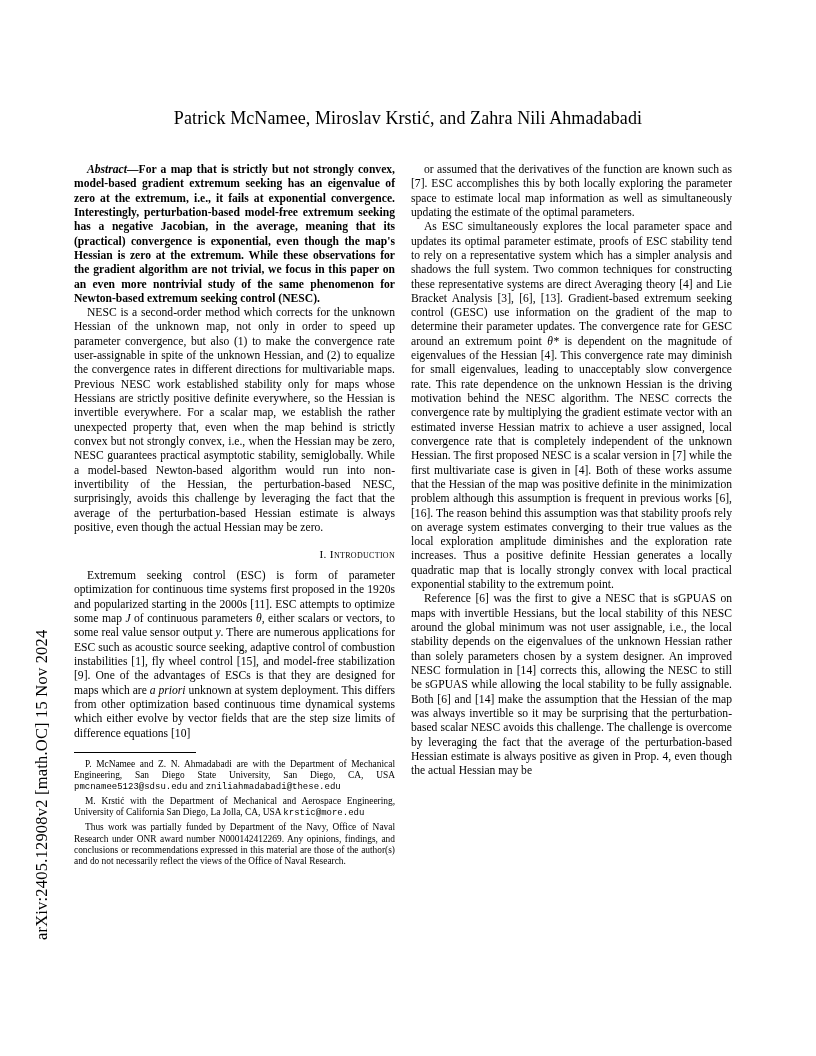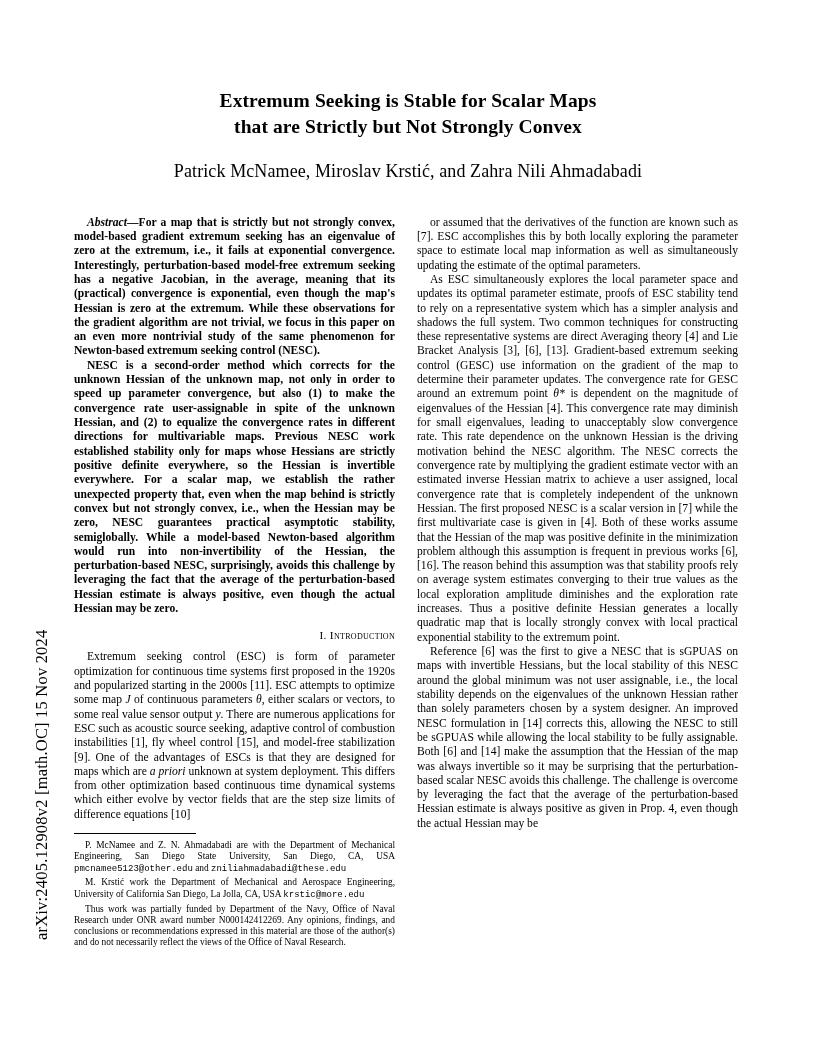--- a/index.html
+++ b/index.html
@@ -53,21 +53,21 @@
   .title .line2 { display: block; }
   .authors {
     text-align: center;
     font-size: 18px;
     margin-top: 20px;
     letter-spacing: 0.1px;
   }
   .columns {
     margin-top: 34px;
     display: flex;
-    gap: 22px;
+    gap: 16px;
     align-items: flex-start;
   }
   .col {
     width: 321px;
     font-size: 11.6px;
     line-height: 1.235;
     text-align: justify;
     text-justify: inter-word;
     hyphens: auto;
   }
@@ -81,21 +81,21 @@
     font-size: 11.6px;
     line-height: 1.235;
     margin: 0;
     text-indent: 13px;
   }
   .abstract .lead {
     font-style: italic;
     font-weight: bold;
   }
   .abstract-p2 {
-    font-weight: bold;
+    font-weight: normal;
     text-align: justify;
     font-size: 11.6px;
     line-height: 1.235;
     margin: 0;
     text-indent: 13px;
   }
   .section-head {
     text-align: right;
     font-size: 11.3px;
     margin: 13px 0 7px 0;
@@ -126,24 +126,20 @@
 </style>
 </head>
 <body>
 
 <div class="page">
 
   <div class="arxiv-stamp">arXiv:2405.12908v2  [math.OC]  15 Nov 2024</div>
 
   <div class="content">
 
-    <div class="title">
-      <span>Extremum Seeking is Stable for Scalar Maps</span>
-      <span class="line2">that are Strictly but Not Strongly Convex</span>
-    </div>
 
     <div class="authors">Patrick McNamee, Miroslav Krstić, and Zahra Nili Ahmadabadi</div>
 
     <div class="columns">
 
       <div class="col">
 
         <p class="abstract"><span class="lead">Abstract—</span><span>For a map that is strictly but not strongly convex, model-based gradient extremum seeking has an eigenvalue of zero at the extremum, i.e., it fails at exponential convergence. Interestingly, perturbation-based model-free extremum seeking has a negative Jacobian, in the average, meaning that its (practical) convergence is exponential, even though the map's Hessian is zero at the extremum. While these observations for the gradient algorithm are not trivial, we focus in this paper on an even more nontrivial study of the same phenomenon for Newton-based extremum seeking control (NESC).</span></p>
 
         <p class="abstract-p2">NESC is a second-order method which corrects for the unknown Hessian of the unknown map, not only in order to speed up parameter convergence, but also (1) to make the convergence rate user-assignable in spite of the unknown Hessian, and (2) to equalize the convergence rates in different directions for multivariable maps. Previous NESC work established stability only for maps whose Hessians are strictly positive definite everywhere, so the Hessian is invertible everywhere. For a scalar map, we establish the rather unexpected property that, even when the map behind is strictly convex but not strongly convex, i.e., when the Hessian may be zero, NESC guarantees practical asymptotic stability, semiglobally. While a model-based Newton-based algorithm would run into non-invertibility of the Hessian, the perturbation-based NESC, surprisingly, avoids this challenge by leveraging the fact that the average of the perturbation-based Hessian estimate is always positive, even though the actual Hessian may be zero.</p>
@@ -151,22 +147,22 @@
         <div class="section-head">
           <span>I.</span>
           <span>Introduction</span>
         </div>
 
         <p class="colA-body"><span>Extremum seeking control (ESC) is form of parameter optimization for continuous time systems first proposed in the 1920s and popularized starting in the 2000s [11]. ESC attempts to optimize some map </span><span class="it">J</span><span> of continuous parameters </span><span class="it">θ</span><span>, either scalars or vectors, to some real value sensor output </span><span class="it">y</span><span>. There are numerous applications for ESC such as acoustic source seeking, adaptive control of combustion instabilities [1], fly wheel control [15], and model-free stabilization [9]. One of the advantages of ESCs is that they are designed for maps which are </span><span class="it">a priori</span><span> unknown at system deployment. This differs from other optimization based continuous time dynamical systems which either evolve by vector fields that are the step size limits of difference equations [10]</span></p>
 
         <div class="footnote-rule"></div>
 
         <div class="footnotes">
-          <p><span>P. McNamee and Z. N. Ahmadabadi are with the Department of Mechanical Engineering, San Diego State University, San Diego, CA, USA </span><span class="mono">pmcnamee5123@other.edu</span><span> and </span><span class="mono">zniliahmadabadi@these.edu</span></p>
-          <p><span>M. Krstić work the Department of Mechanical and Aerospace Engineering, University of California San Diego, La Jolla, CA, USA </span><span class="mono">krstic@more.edu</span></p>
+          <p><span>P. McNamee and Z. N. Ahmadabadi are with the Department of Mechanical Engineering, San Diego State University, San Diego, CA, USA </span><span class="mono">pmcnamee5123@sdsu.edu</span><span> and </span><span class="mono">zniliahmadabadi@these.edu</span></p>
+          <p><span>M. Krstić with the Department of Mechanical and Aerospace Engineering, University of California San Diego, La Jolla, CA, USA </span><span class="mono">krstic@more.edu</span></p>
           <p><span>Thus work was partially funded by Department of the Navy, Office of Naval Research under ONR award number N000142412269. Any opinions, findings, and conclusions or recommendations expressed in this material are those of the author(s) and do not necessarily reflect the views of the Office of Naval Research.</span></p>
         </div>
 
       </div>
 
       <div class="col">
         <p>or assumed that the derivatives of the function are known such as [7]. ESC accomplishes this by both locally exploring the parameter space to estimate local map information as well as simultaneously updating the estimate of the optimal parameters.</p>
         <p><span>As ESC simultaneously explores the local parameter space and updates its optimal parameter estimate, proofs of ESC stability tend to rely on a representative system which has a simpler analysis and shadows the full system. Two common techniques for constructing these representative systems are direct Averaging theory [4] and Lie Bracket Analysis [3], [6], [13]. Gradient-based extremum seeking control (GESC) use information on the gradient of the map to determine their parameter updates. The convergence rate for GESC around an extremum point </span><span class="it">θ*</span><span> is dependent on the magnitude of eigenvalues of the Hessian [4]. This convergence rate may diminish for small eigenvalues, leading to unacceptably slow convergence rate. This rate dependence on the unknown Hessian is the driving motivation behind the NESC algorithm. The NESC corrects the convergence rate by multiplying the gradient estimate vector with an estimated inverse Hessian matrix to achieve a user assigned, local convergence rate that is completely independent of the unknown Hessian. The first proposed NESC is a scalar version in [7] while the first multivariate case is given in [4]. Both of these works assume that the Hessian of the map was positive definite in the minimization problem although this assumption is frequent in previous works [6], [16]. The reason behind this assumption was that stability proofs rely on average system estimates converging to their true values as the local exploration amplitude diminishes and the exploration rate increases. Thus a positive definite Hessian generates a locally quadratic map that is locally strongly convex with local practical exponential stability to the extremum point.</span></p>
         <p>Reference [6] was the first to give a NESC that is sGPUAS on maps with invertible Hessians, but the local stability of this NESC around the global minimum was not user assignable, i.e., the local stability depends on the eigenvalues of the unknown Hessian rather than solely parameters chosen by a system designer. An improved NESC formulation in [14] corrects this, allowing the NESC to still be sGPUAS while allowing the local stability to be fully assignable. Both [6] and [14] make the assumption that the Hessian of the map was always invertible so it may be surprising that the perturbation-based scalar NESC avoids this challenge. The challenge is overcome by leveraging the fact that the average of the perturbation-based Hessian estimate is always positive as given in Prop. 4, even though the actual Hessian may be</p>
       </div>

